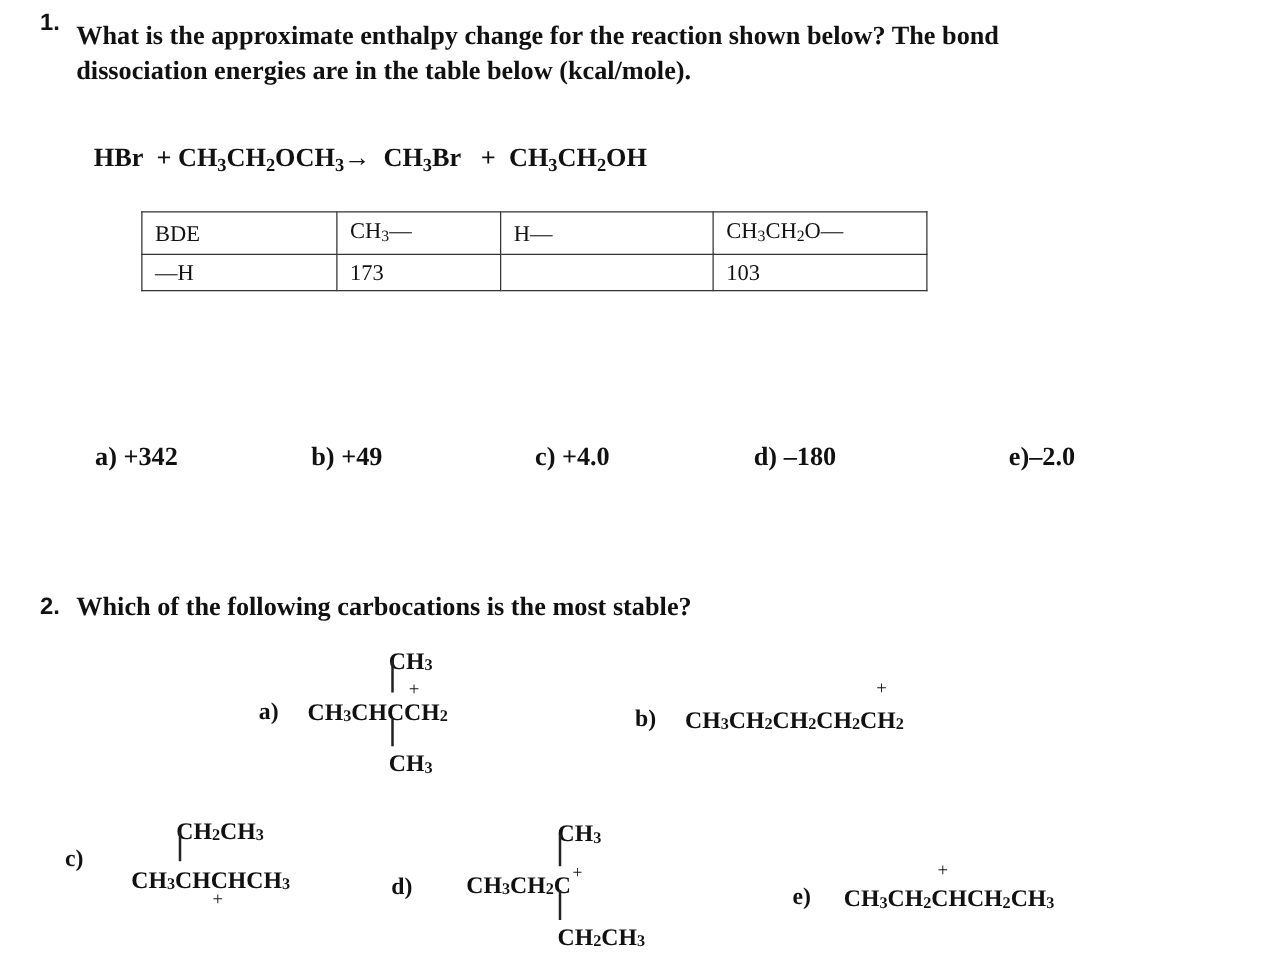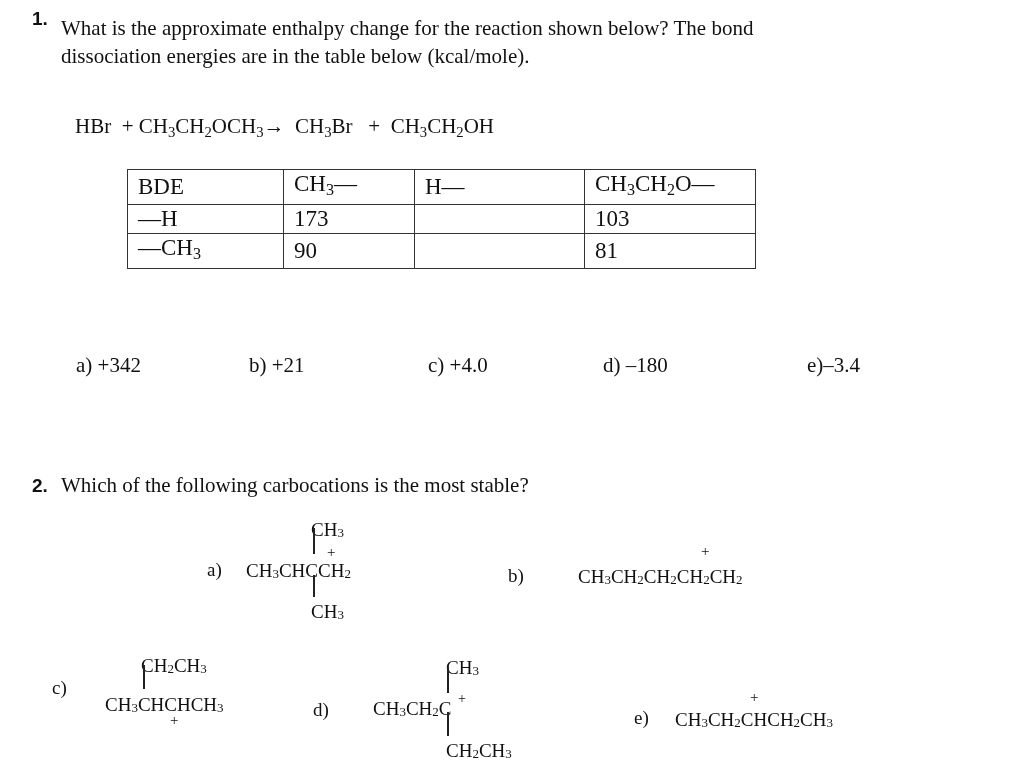--- a/index.html
+++ b/index.html
@@ -1,23 +1,23 @@
 <!DOCTYPE html>
 <html><head>
 <meta charset="utf-8">
 <style>
   html, body { margin:0; padding:0; background:#ffffff; }
   body { width:1024px; height:784px; position:relative; overflow:hidden;
          font-family:"Liberation Serif", serif; color:#111; }
-  .abs { position:absolute; white-space:nowrap; }
+  .abs { position:absolute; white-space:nowrap;font-weight:bold; }
   .qnum { font-family:"Liberation Sans", sans-serif; font-weight:bold; font-size:19px; }
   .text { font-size:21px; line-height:28px; }
   .sub { font-size:0.7em; vertical-align:-0.25em; }
-  table.bde { position:absolute; left:127px; top:169px; border-collapse:collapse;
-              font-size:23px;padding-left:37px; }
+  table.bde { position:absolute; left:113px; top:169px; border-collapse:collapse;
+              font-size:18px;padding-left:37px; }
   table.bde td { border:1.5px solid #333; padding:0 0 0 10px; height:28px; line-height:28px;
                  vertical-align:middle; }
   .c0 { width:145px; } .c1 { width:120px; } .c2 { width:159px; } .c3 { width:160px; }
   .chem { font-size:19px; }
   .chem .s { font-size:13px; vertical-align:-1px; }
   .vline { position:absolute; width:1.5px; background:#222; }
   .plus { position:absolute; font-size:15px; }
   .lbl { font-size:19px; }
 </style>
 </head>
@@ -38,62 +38,56 @@
     <td class="c1">CH<span class="sub">3</span>—</td>
     <td class="c2">H—</td>
     <td class="c3">CH<span class="sub">3</span>CH<span class="sub">2</span>O—</td>
   </tr>
   <tr>
     <td>—H</td>
     <td>173</td>
     <td></td>
     <td>103</td>
   </tr>
-  <tr>
-    <td>—CH<span class="sub">3</span></td>
-    <td>90</td>
-    <td></td>
-    <td>81</td>
-  </tr>
 </tbody>
   </table>
 
 <div class="abs text" style="left:76px;top:351px;">
   <span>a)</span>&nbsp;<span>+342</span>
 </div>
 <div class="abs text" style="left:249px;top:351px;">
-  <span>b)</span>&nbsp;<span>+21</span>
+  <span>b)</span>&nbsp;<span>+49</span>
 </div>
 <div class="abs text" style="left:428px;top:351px;">
   <span>c)</span>&nbsp;<span>+4.0</span>
 </div>
 <div class="abs text" style="left:603px;top:351px;">
   <span>d)</span>&nbsp;<span>–180</span>
 </div>
 <div class="abs text" style="left:807px;top:351px;">
-  <span>e)</span><span>–3.4</span>
+  <span>e)</span><span>–2.0</span>
 </div>
 
 <span class="abs qnum" style="left:32px;top:475px;">2.</span>
 <span class="abs text" style="left:61px;top:471px;">Which of the following carbocations is the most stable?</span>
 
 <div>
   <span class="abs lbl" style="left:207px;top:559px;">a)</span>
   <span class="abs chem" style="left:311px;top:519px;">CH<span class="s">3</span></span>
   <div class="vline" style="left:313px;top:528px;height:26px;"></div>
   <span class="plus" style="left:327px;top:544px;">+</span>
   <span class="abs chem" style="left:246px;top:560px;">CH<span class="s">3</span>CHCCH<span class="s">2</span></span>
   <div class="vline" style="left:313px;top:575px;height:22px;"></div>
   <span class="abs chem" style="left:311px;top:601px;">CH<span class="s">3</span></span>
 </div>
 
 <div>
   <span class="abs lbl" style="left:508px;top:565px;">b)</span>
   <span class="plus" style="left:701px;top:543px;">+</span>
-  <span class="abs chem" style="left:548px;top:566px;margin-left:30px;">CH<span class="s">3</span>CH<span class="s">2</span>CH<span class="s">2</span>CH<span class="s">2</span>CH<span class="s">2</span></span>
+  <span class="abs chem" style="left:548px;top:566px;">CH<span class="s">3</span>CH<span class="s">2</span>CH<span class="s">2</span>CH<span class="s">2</span>CH<span class="s">2</span></span>
 </div>
 
 <div>
   <span class="abs lbl" style="left:52px;top:677px;">c)</span>
   <span class="abs chem" style="left:141px;top:655px;">CH<span class="s">2</span>CH<span class="s">3</span></span>
   <div class="vline" style="left:143px;top:665px;height:24px;"></div>
   <span class="abs chem" style="left:105px;top:694px;">CH<span class="s">3</span>CHCHCH<span class="s">3</span></span>
   <span class="plus" style="left:170px;top:712px;">+</span>
 </div>
 

